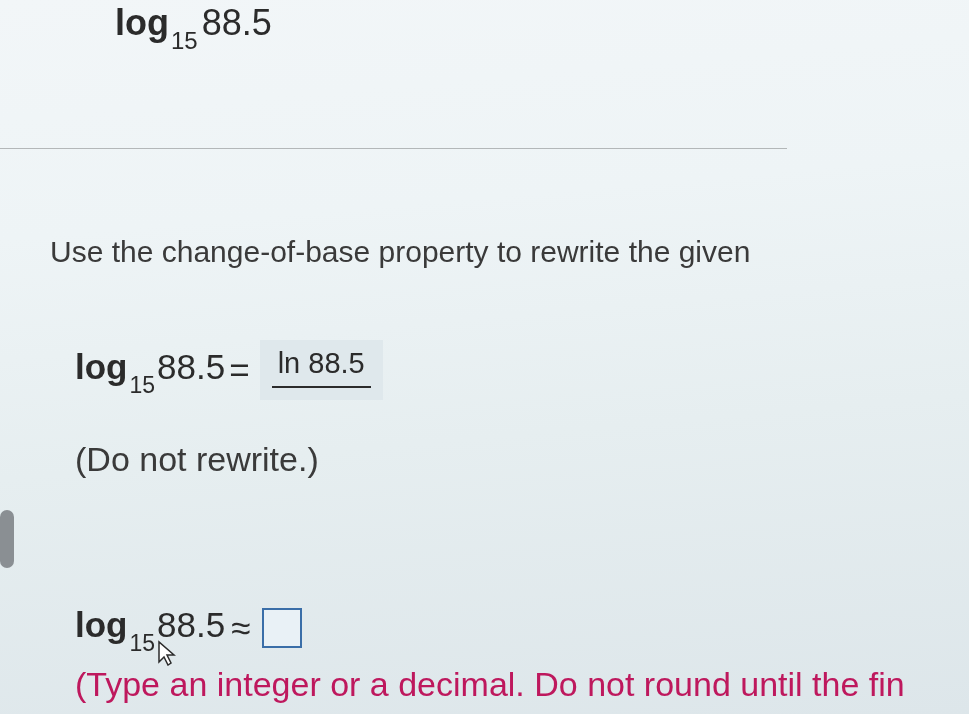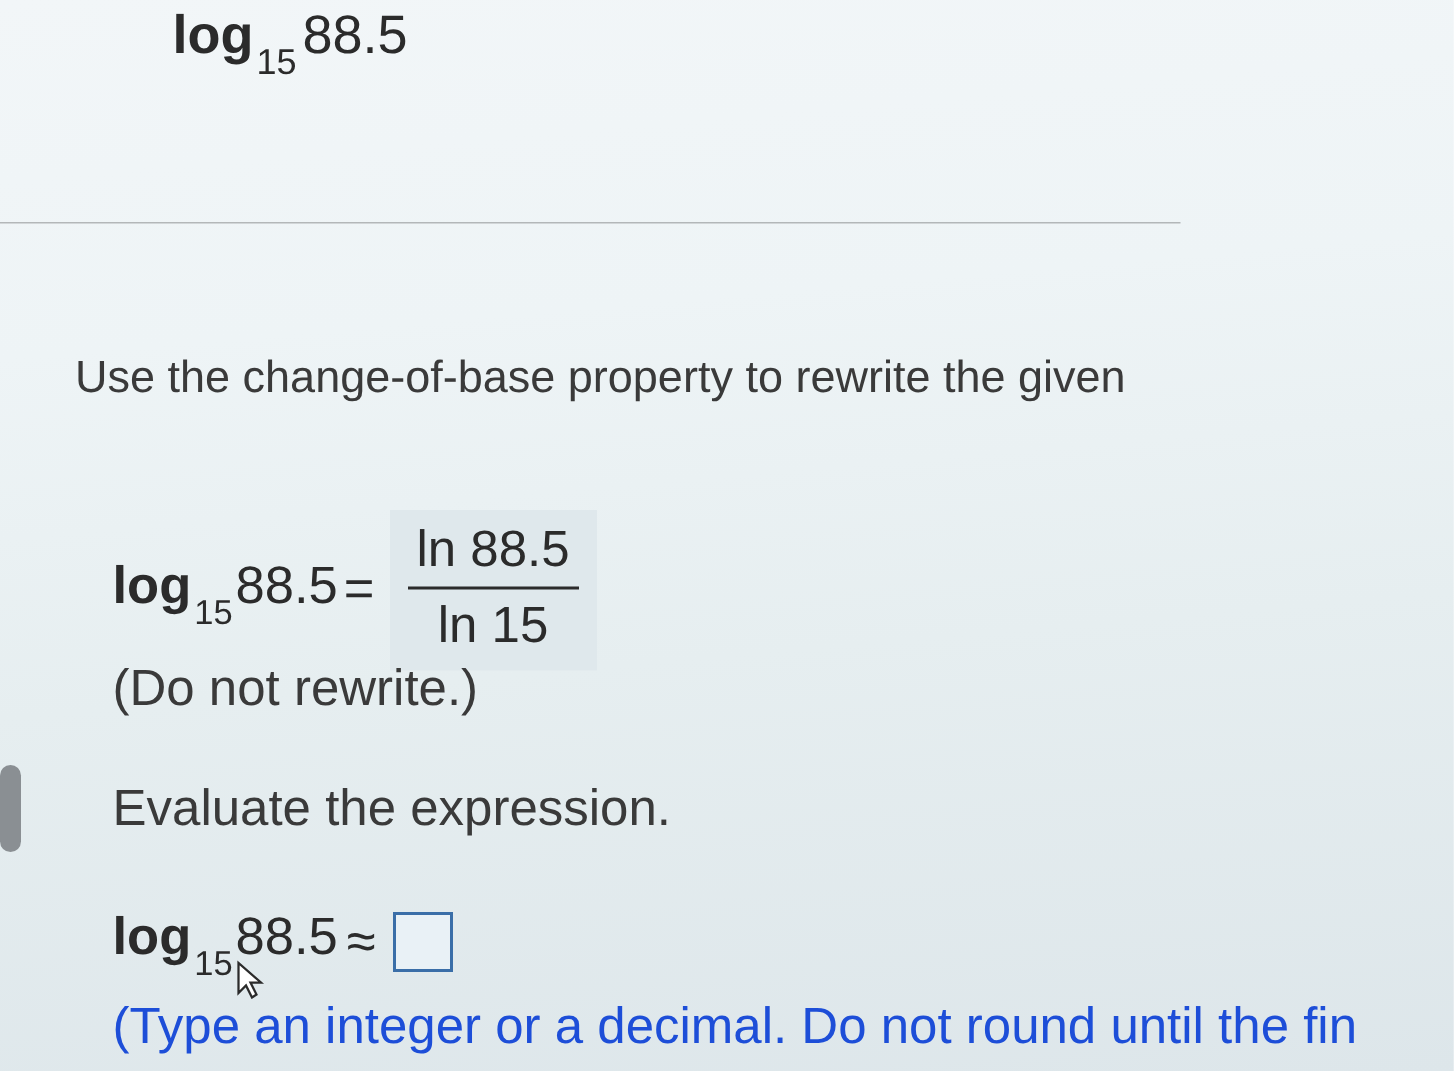--- a/index.html
+++ b/index.html
@@ -87,21 +87,21 @@
   }
   .frac {
     display: inline-flex;
     flex-direction: column;
     align-items: center;
     background: #dfe8ec;
     padding: 6px 12px 8px 12px;
     line-height: 1.1;
   }
   .frac .num, .frac .den {
-    font-size: 34px;
+    font-size: 29px;
     color: #2b2b2b;
     padding: 2px 6px;
   }
   .frac .bar {
     width: 100%;
     height: 2px;
     background: #2b2b2b;
     margin: 4px 0;
   }
   .do-not {
@@ -169,21 +169,21 @@
     top: 640px;
     width: 20px;
     height: 26px;
     pointer-events: none;
   }
   .hint2 {
     position: absolute;
     left: 75px;
     top: 665px;
     font-size: 34px;
-    color: #1d4ed8;
+    color: #be185d;
     white-space: nowrap;
   }
 </style>
 </head>
 <body>
 
 <div class="page">
 
   <div class="top-expr">
     <span>log</span><span class="sub">15</span><span class="arg">88.5</span>
@@ -194,29 +194,27 @@
   <div class="instr1">Use the change-of-base property to rewrite the given</div>
 
   <div class="eq-row">
     <span class="lhs">
       <span>log</span><span class="sub">15</span><span class="arg">88.5</span>
     </span>
     <span class="eqsign">=</span>
     <span class="frac">
       <span class="num">ln 88.5</span>
       <span class="bar"></span>
-      <span class="den">ln 15</span>
     </span>
   </div>
 
   <div class="do-not">(Do not rewrite.)</div>
 
   <div class="left-pill"></div>
 
-  <div class="instr2">Evaluate the expression.</div>
 
   <div class="eval-row">
     <span class="lhs">
       <span>log</span><span class="sub">15</span><span class="arg">88.5</span>
     </span>
     <span class="approx">≈</span>
     <span class="answer-box"></span>
   </div>
 
   <svg class="cursor" viewBox="0 0 20 26">

